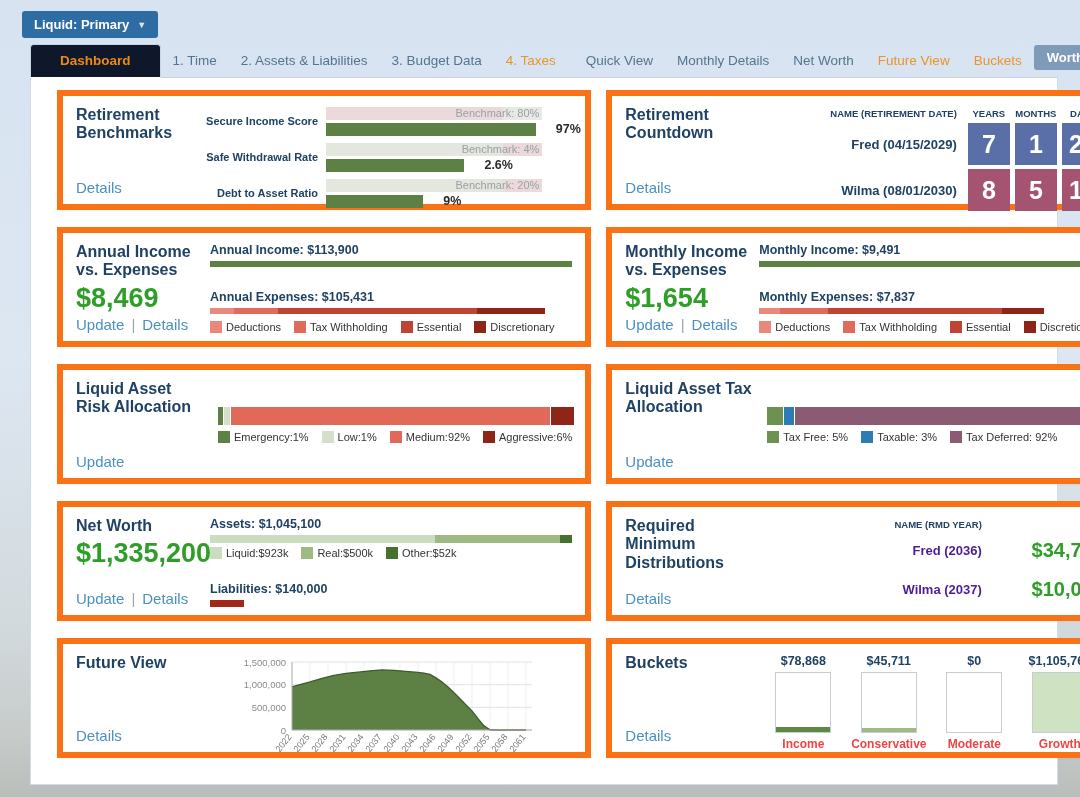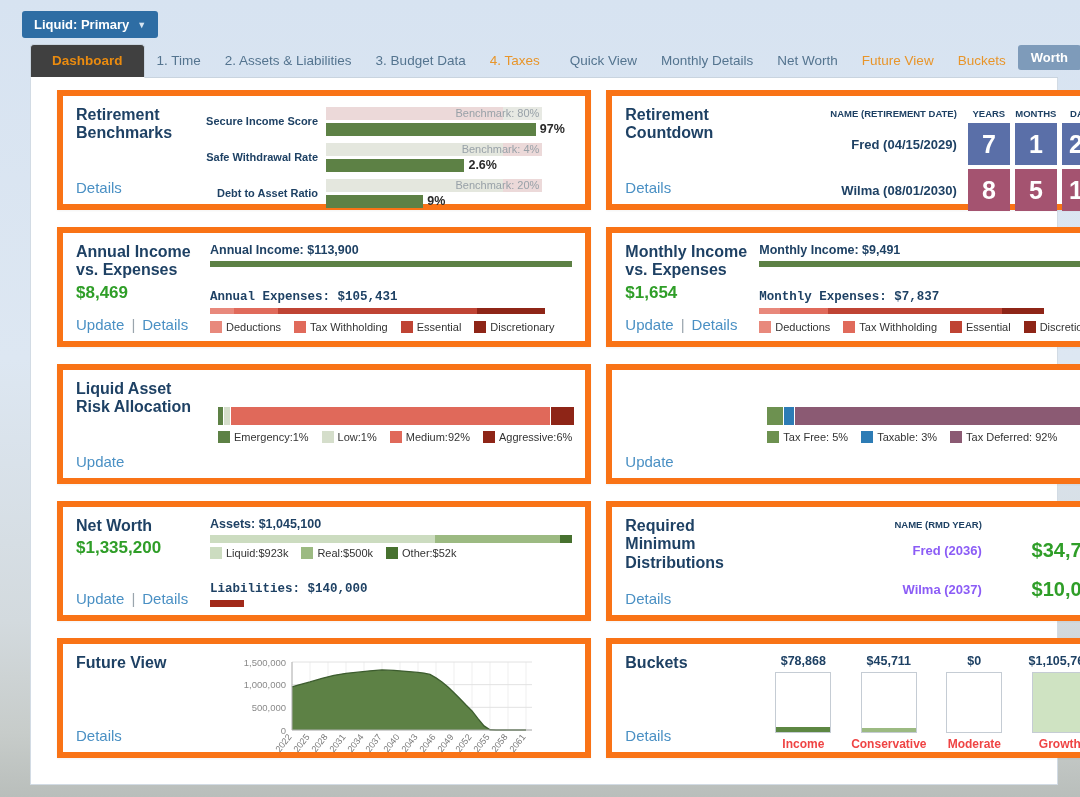--- a/index.html
+++ b/index.html
@@ -17,22 +17,22 @@
     font-family:"Liberation Sans", sans-serif;
   }
   .model-btn .caret { font-size:9px; color:#d8e6f2; }
   .tabbar {
     display:flex; align-items:flex-end; margin:0 22px 0 30px;
     border-bottom:1px solid #c9d4df; height:33px; position:relative;
   }
   .tab { padding:8px 12px 9px; font-size:13.5px; color:#54748f; cursor:pointer; white-space:nowrap; }
   .tab.orange { color:#e8952a; }
   .tab.active {
-    background:#404040; border:1px solid #c9d4df; border-bottom:1px solid #fff;
-    margin-bottom:-1px; border-radius:4px 4px 0 0; color:#ea8b0f; font-weight:bold; padding:8px 21px 9px;
+    background:#0f172a; border:1px solid #c9d4df; border-bottom:1px solid #fff;
+    margin-bottom:-1px; border-radius:4px 4px 0 0; color:#ea8b0f; font-weight:bold; padding:8px 29px 9px;
   }
   .tab-sep { width:1px; align-self:stretch; background:#c9d4df; margin:0 3px; }
   .saved-btn {
     margin-left:auto; align-self:flex-start; background:#7e9bba; color:#fff;
     font-weight:bold; font-size:13px; padding:5px 13px; border:none; border-radius:3px;
     font-family:"Liberation Sans", sans-serif;
   }
   
   .panel {
     margin:0 22px 0 30px; background:#fff; border:1px solid #d2dbe4; border-top:none;
@@ -40,63 +40,63 @@
   }
   .grid { display:grid; grid-template-columns:1fr 1fr; column-gap:15px; row-gap:17px; }
   .card {
     border:6px solid #f97316; background:#fff; height:120px; padding:10px 13px 8px;
     display:flex; gap:12px; box-shadow:0 1px 2px rgba(0,0,0,.05);
   }
   .card-left { width:130px; flex:none; display:flex; flex-direction:column; }
   .card-left.narrow { width:122px; }
   .card-left.xnarrow { width:92px; }
   .card-title { color:#1e4164; font-weight:bold; font-size:16px; line-height:1.15; }
-  .card-value { color:#2f9e28; font-weight:bold; font-size:17px; margin-top:3px; white-space:nowrap; }
+  .card-value { color:#2f9e28; font-weight:bold; font-size:27px; margin-top:3px; white-space:nowrap; }
   .card-links { margin-top:auto; font-size:15px; display:flex; gap:7px; align-items:flex-start; white-space:nowrap; }
   .link { color:#4a90c4; cursor:pointer; }
   .pipe { color:#9aa5ad; }
   .card-right { flex:1; min-width:0; display:flex; flex-direction:column; }
   .vcenter { justify-content:center; }
   
   .bm-rows { display:flex; flex-direction:column; gap:7px; margin-top:1px; }
   .bm-row { display:flex; gap:8px; }
   .bm-label { width:138px; flex:none; text-align:right; font-size:11px; font-weight:bold; color:#1e4164; align-self:center; line-height:1.1; }
   .bm-bars { flex:1; min-width:0; display:flex; flex-direction:column; gap:2px; }
   .bm-track { height:13px; width:calc(100% - 30px); position:relative; }
   .bm-track.lowbad  { background:linear-gradient(to right,#ecd9d9 0 82%,#e7e9e3 82% 100%); }
   .bm-track.highbad { background:linear-gradient(to right,#e4e7de 0 82%,#ecd9d9 82% 100%);padding-left:16px; }
   .bm-bench-text { position:absolute; right:3px; top:0; font-size:11px; line-height:13px; color:#98a1a8; white-space:nowrap; }
-  .bm-valline { display:flex; align-items:center; gap:4px; width:calc(100% - 30px); }
+  .bm-valline { display:flex; align-items:center; gap:20px; width:calc(100% - 30px); }
   .bm-bar { height:13px; background:#5d8145; flex:none; }
   .bm-val { font-size:12.5px; font-weight:bold; color:#2b2b2b; white-space:nowrap; }
   
   .cd-grid { display:grid; grid-template-columns:1fr 42px 42px 42px; gap:4px 5px; align-items:center; margin-top:2px; }
   .cd-h { font-size:9.5px; font-weight:bold; color:#1e4164; }
   .cd-h.name { text-align:right; padding-right:6px; }
   .cd-h.col { text-align:center; }
   .cd-name { text-align:right; font-size:13px; font-weight:bold; color:#1e4164; padding-right:6px; white-space:nowrap; }
   .cd-tile { height:42px; display:flex; align-items:center; justify-content:center; color:#fff; font-weight:bold; font-size:25px; }
   
   .ie-label { font-size:12.5px; font-weight:bold; color:#1e4164; margin-bottom:4px; white-space:nowrap; }
-  .ie-label.second { margin-top:23px;font-family:Liberation Mono, monospace; }
+  .ie-label.second { margin-top:23px; }
   .ie-bar { height:16px; background:#5d8145; width:100%; }
   .seg-bar { height:16px; display:flex; }
   .seg { height:100%; flex:none; }
   .legend { display:flex; gap:13px; margin-top:7px; font-size:11px; color:#333; align-items:center; white-space:nowrap; }
   .legend-item { display:flex; align-items:center; gap:4px; }
   .sw { width:12px; height:12px; flex:none; }
   
   .alloc-bar { height:18px; display:flex; gap:1px; }
   .alloc-legend { margin-top:6px; }
   
   .nw-liab-bar { height:16px; margin-top:3px; }
   
   .rmd-grid { display:grid; grid-template-columns:1fr 118px; align-items:center; margin-top:2px; row-gap:2px; }
   .rmd-h { font-size:9.5px; font-weight:bold; color:#1e4164; text-align:right; padding-right:4px; }
-  .rmd-name { text-align:right; font-size:13px; font-weight:bold; color:#8b5cf6; padding-right:4px; height:37px; line-height:37px; }
+  .rmd-name { text-align:right; font-size:13px; font-weight:bold; color:#4c1d95; padding-right:4px; height:37px; line-height:37px; }
   .rmd-val { text-align:right; font-size:20px; font-weight:bold; color:#2f9e28; }
   
   .fv-wrap { margin-left:2px; }
   
   .bk-row { display:flex; justify-content:space-between; padding:0 4px; }
   .bucket { width:80px; text-align:center; }
   .bk-val { font-size:12.5px; font-weight:bold; color:#1e4164; white-space:nowrap; }
   .bk-rect { width:56px; height:61px; border:1px solid #c5ccd4; margin:4px auto 4px; position:relative; background:#fff; }
   .bk-fill { position:absolute; bottom:0; left:0; right:0; }
   .bk-label { font-size:12px; font-weight:bold; color:#ef4444; }
@@ -318,20 +318,21 @@
           <span class="legend-item">
               <span class="sw" style="background: rgb(142, 37, 23);"></span>
               <span>Aggressive:6%</span>
             </span>
         </div>
       </div>
     </div>
 
     <div class="card">
       <div class="card-left">
+        <div class="card-title">Liquid Asset Tax Allocation</div>
         <div class="card-links">
           <span class="link">Update</span>
         </div>
       </div>
       <div class="card-right vcenter">
         <div class="alloc-bar">
           <div class="seg" style="width: 4.8%; background: rgb(109, 145, 80);"></div>
           <div class="seg" style="width: 2.7%; background: rgb(45, 124, 181);"></div>
           <div class="seg" style="width: 92%; background: rgb(139, 90, 115);"></div>
         </div>

